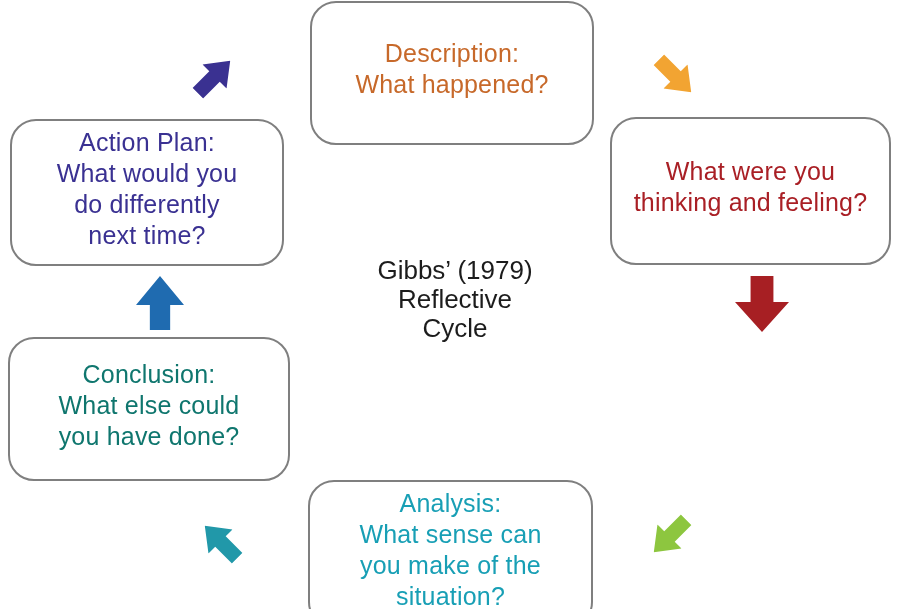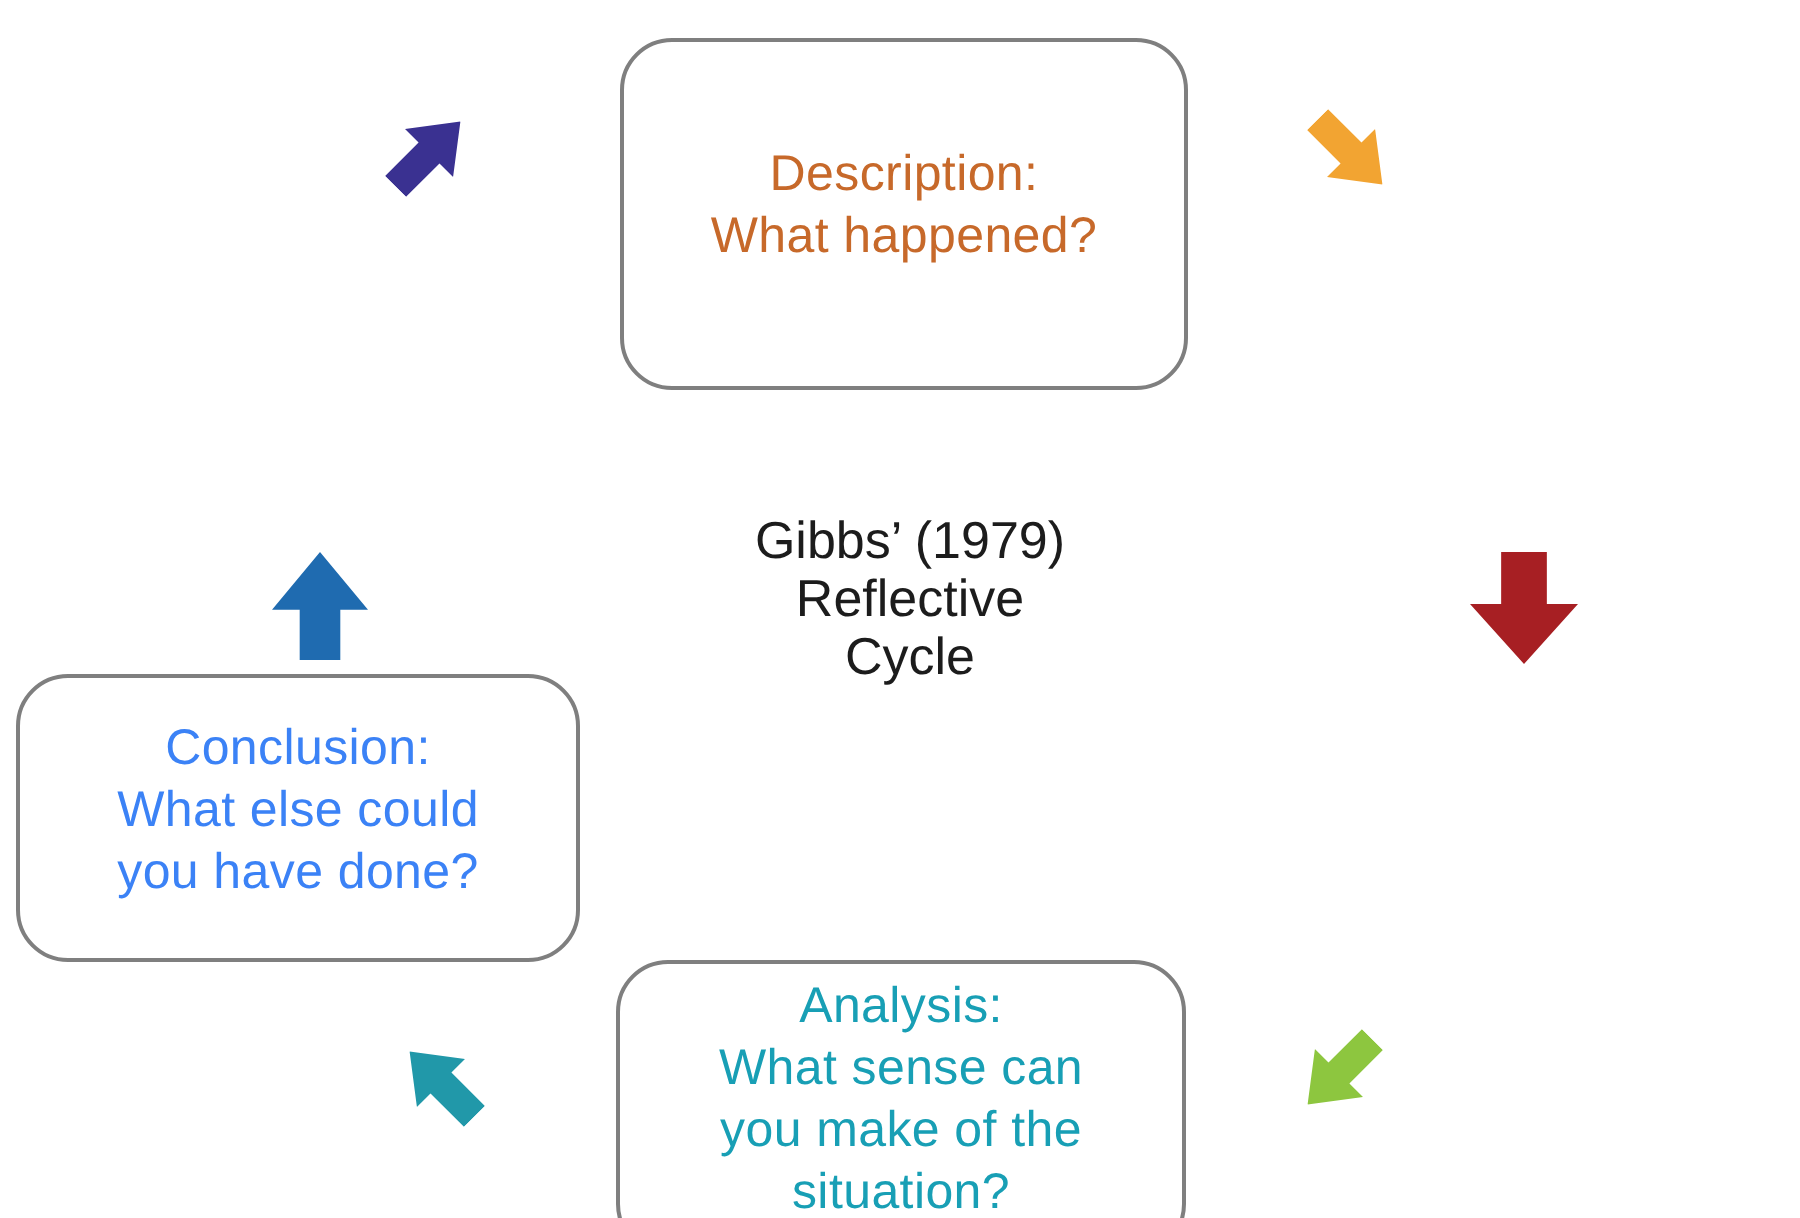--- a/index.html
+++ b/index.html
@@ -22,21 +22,21 @@
     justify-content: center;
     text-align: center;
     padding: 6px 8px 14px 8px;
   }
   .stage-text {
     white-space: pre-line;
     font-size: 25px;
     line-height: 31px;
     letter-spacing: 0.2px;
   }
-  .box-description { left: 310px; top: 19px;   width: 284px; height: 176px; }
+  .box-description { left: 310px; top: 1px;   width: 284px; height: 144px; }
   .box-thinking    { left: 610px; top: 117px; width: 281px; height: 148px; }
   .box-evaluation  { left: 608px; top: 337px; width: 284px; height: 147px; }
   .box-analysis    { left: 308px; top: 480px; width: 285px; height: 148px; }
   .box-conclusion  { left: 8px;   top: 337px; width: 282px; height: 144px; }
   .box-actionplan  { left: 10px;  top: 119px; width: 274px; height: 147px; }
 
   .cycle-title {
     position: absolute;
     left: 320px; top: 256px; width: 270px;
     text-align: center;
@@ -62,35 +62,45 @@
 </head>
 <body>
 
 <div class="canvas">
 
   <div class="stage-box box-description" style="border-color: rgb(127, 127, 127);">
     <div class="stage-text" style="color: rgb(199, 105, 42);">Description:
 What happened?</div>
   </div>
 
+  <div class="stage-box box-thinking" style="border-color: rgb(127, 127, 127);">
+    <div class="stage-text" style="color: rgb(169, 31, 37);">What were you
+thinking and feeling?</div>
+  </div>
 
 
   <div class="stage-box box-analysis" style="border-color: rgb(127, 127, 127);">
     <div class="stage-text" style="color: rgb(24, 159, 181);">Analysis:
 What sense can
 you make of the
 situation?</div>
   </div>
 
   <div class="stage-box box-conclusion" style="border-color: rgb(127, 127, 127);">
-    <div class="stage-text" style="color: #3b82f6;">Conclusion:
+    <div class="stage-text" style="color: #0f766e;">Conclusion:
 What else could
 you have done?</div>
   </div>
 
+  <div class="stage-box box-actionplan" style="border-color: rgb(127, 127, 127);">
+    <div class="stage-text" style="color: rgb(58, 49, 146);">Action Plan:
+What would you
+do differently
+next time?</div>
+  </div>
 
   <div class="cycle-title" style="color: rgb(28, 28, 28);">Gibbs’ (1979)
 Reflective
 Cycle</div>
 
   <div class="arrow arrow-se">
     <svg class="rot-se" width="46" height="34" viewBox="0 0 62 46">
       <polygon points="0,13 32,13 32,0 62,23 32,46 32,33 0,33" fill="#f2a432"></polygon>
     </svg>
   </div>

